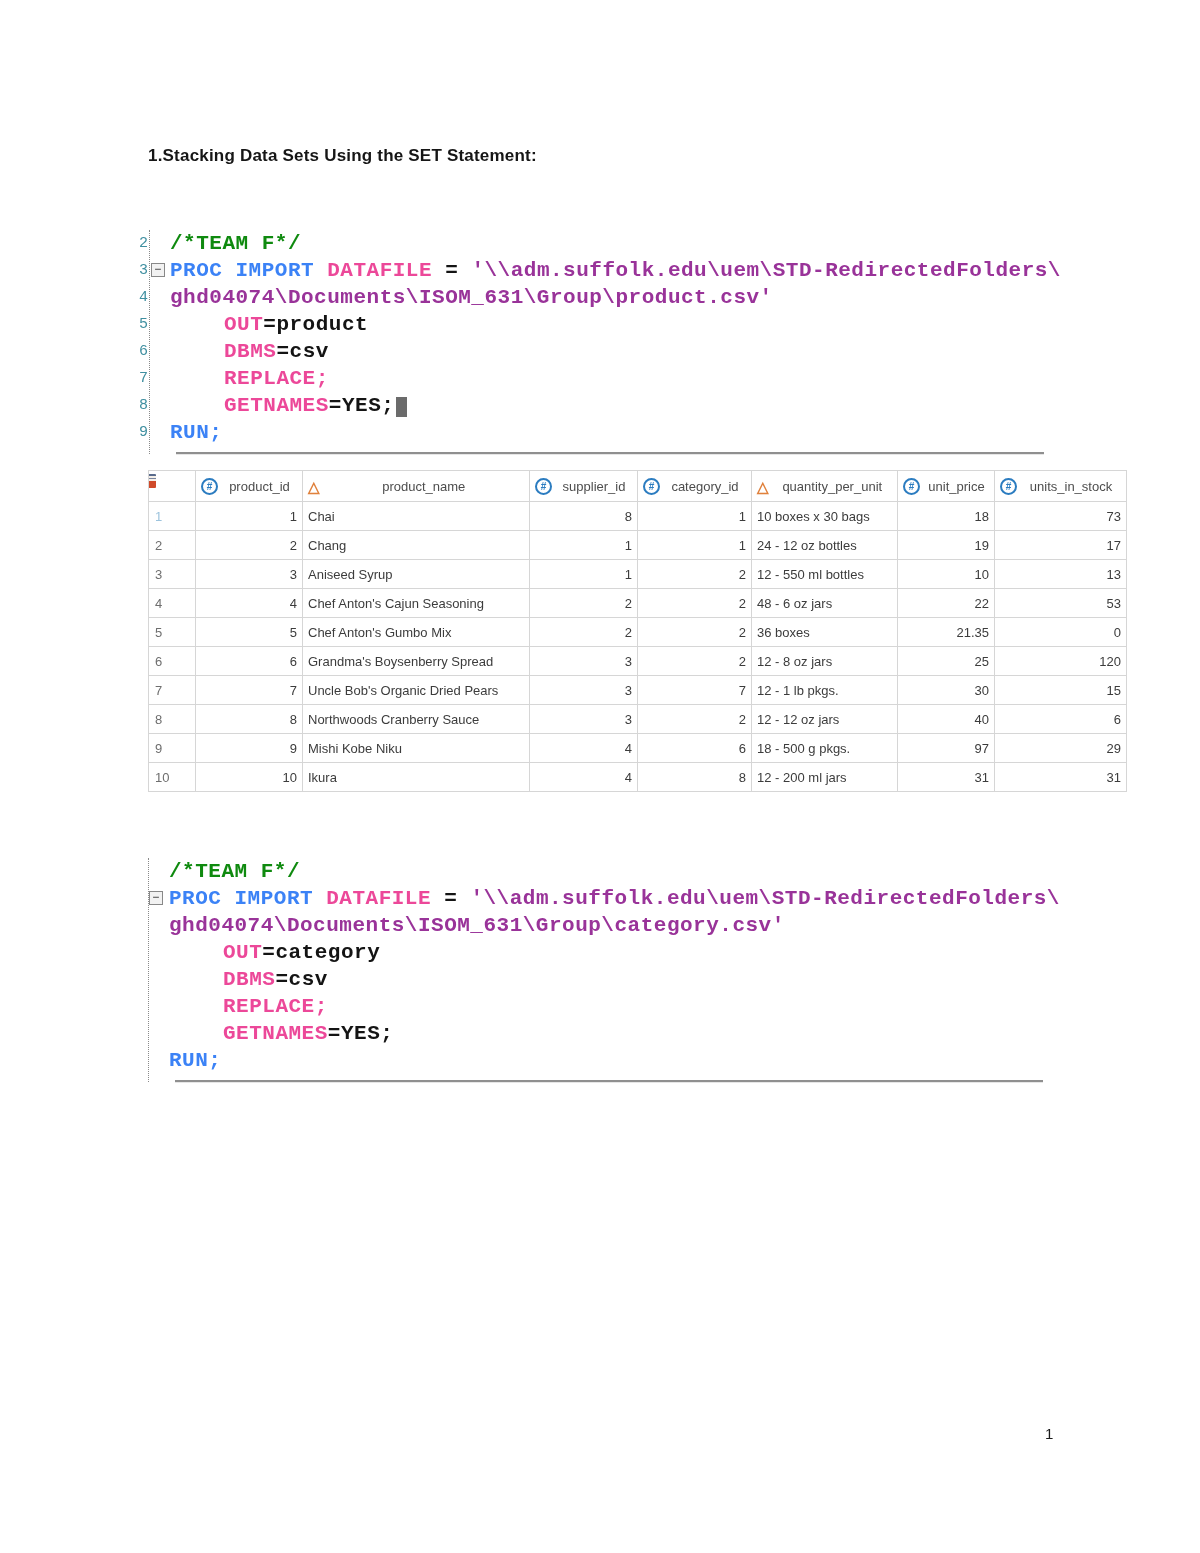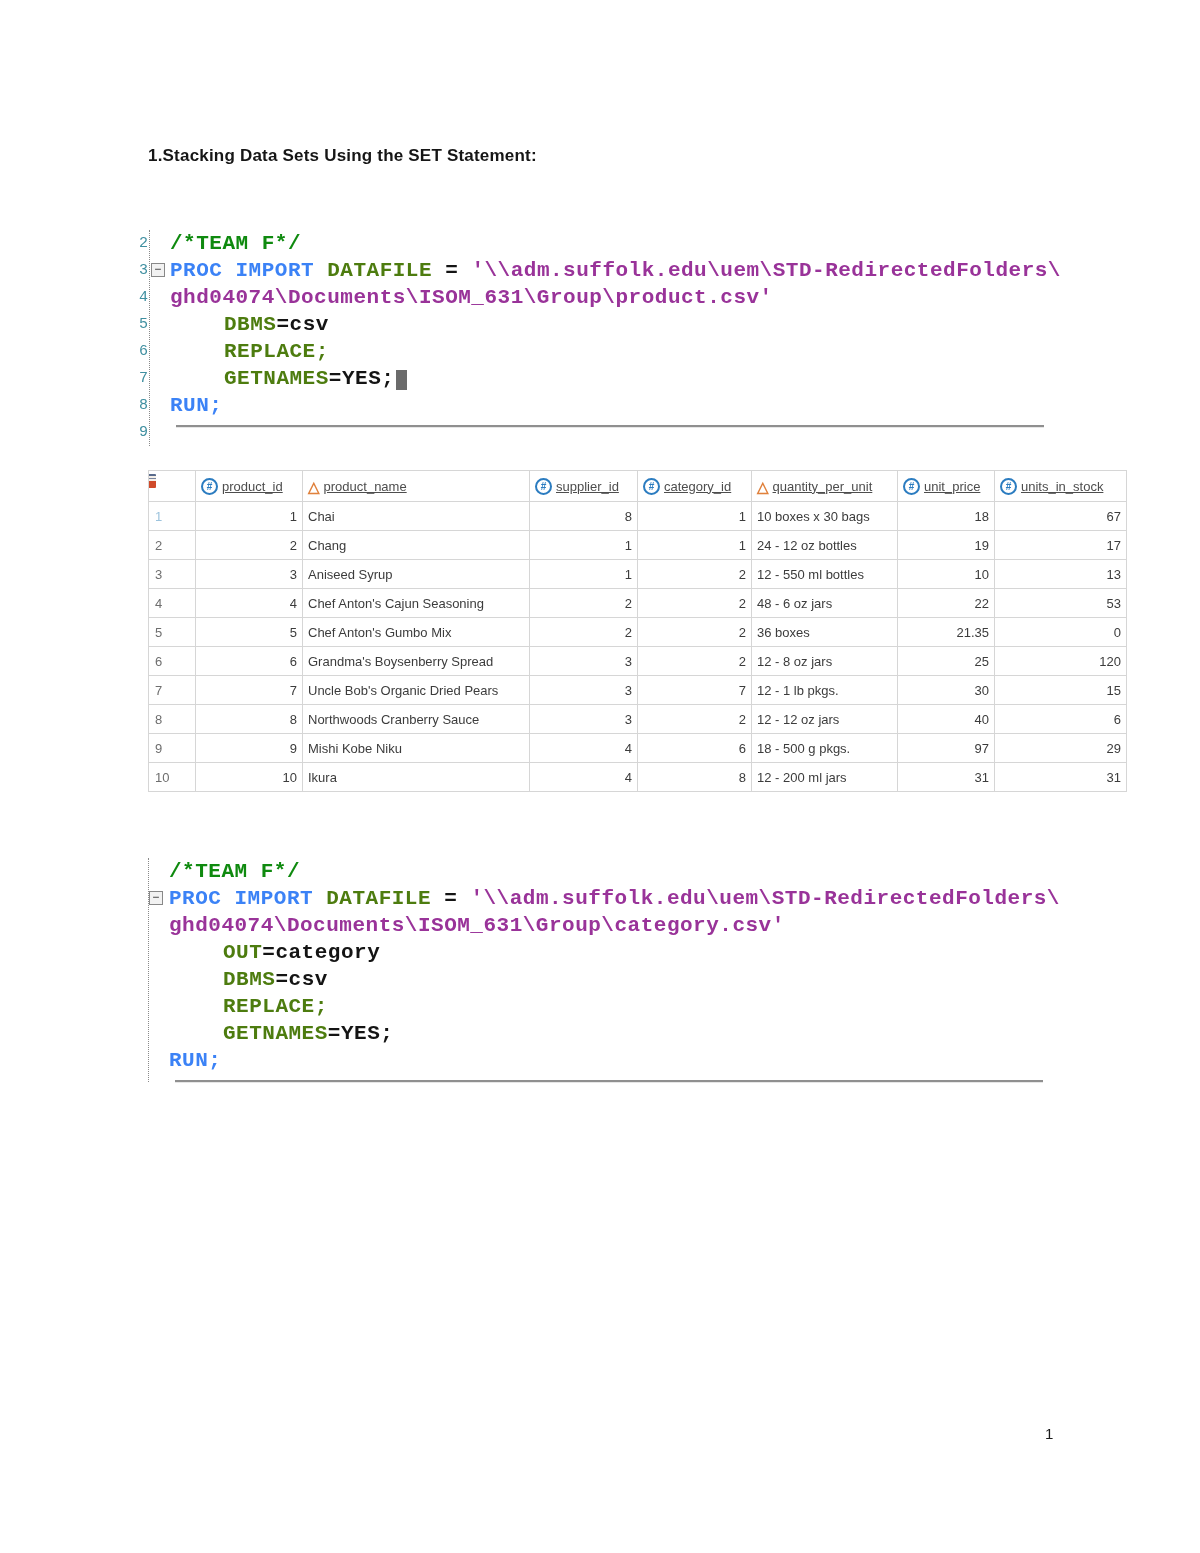--- a/index.html
+++ b/index.html
@@ -25,21 +25,21 @@
   }
   #cb1 .gutter{width:11px;}
   #cb2 .gutter{width:3px;}
   .gnum{height:27px;line-height:27px;display:block;}
   .gnum span{display:inline-block;width:20px;margin-left:-10px;text-align:right;}
   .lines{padding-left:20px;padding-top:0;}
   .cl{height:27px;line-height:27px;white-space:pre;}
   .indent{padding-left:54px;}
   .tk-comment{color:#0f8a0f;}
   .tk-proc{color:#3b82f6;}
-  .tk-kw{color:#4d7c0f;}
+  .tk-kw{color:#ec4899;}
   .tk-str{color:#993399;}
   .tk-plain{color:#141414;}
   .cursor{
     display:inline-block;width:11px;height:20px;background:#6b6b6b;
     vertical-align:text-bottom;margin-left:2px;
   }
   .collapse-box{
     position:absolute;left:13px;top:33px;width:12px;height:12px;
     border:1px solid #888;background:#f2f2f2;color:#333;
     font-size:12px;line-height:10px;text-align:center;font-weight:normal;
@@ -55,21 +55,21 @@
     position:absolute;left:148px;top:470px;
     border-collapse:collapse;table-layout:fixed;
     font-size:13px;color:#3c3c3c;
   }
   .data-table th,.data-table td{
     border:1px solid #d6d6d6;padding:0 5px;height:28px;
     overflow:hidden;white-space:nowrap;
   }
   .data-table thead th{height:30px;font-weight:normal;color:#4d4d4d;}
   .hdr-flex{display:flex;align-items:center;gap:4px;}
-  .hdr-label{flex:1;text-align:left;text-decoration:underline;}
+  .hdr-label{flex:1;text-align:center;}
   .col-icon.numeric{
     display:inline-flex;align-items:center;justify-content:center;
     width:13px;height:13px;min-width:13px;border-radius:50%;
     border:2px solid #2b7cc0;color:#2b7cc0;font-size:10px;font-weight:bold;
   }
   .col-icon.character{
     color:#e0813c;font-size:15px;font-weight:bold;line-height:13px;
   }
   .w-rn{width:36px;}
   .w0{width:96px;}.w1{width:216px;}.w2{width:97px;}.w3{width:103px;}
@@ -105,20 +105,21 @@
       <div class="gnum"><span>6</span></div>
       <div class="gnum"><span>7</span></div>
       <div class="gnum"><span>8</span></div>
       <div class="gnum"><span>9</span></div>
     </div>
   <div class="collapse-box">−</div>
   <div class="lines">
     <div class="cl"><span class="tk-comment">/*TEAM F*/</span></div>
     <div class="cl"><span class="tk-proc">PROC IMPORT </span><span class="tk-kw">DATAFILE</span><span class="tk-plain"> = </span><span class="tk-str">'\\adm.suffolk.edu\uem\STD-RedirectedFolders\</span></div>
     <div class="cl"><span class="tk-str">ghd04074\Documents\ISOM_631\Group\product.csv'</span></div>
+    <div class="cl indent"><span class="tk-kw">OUT</span><span class="tk-plain">=product</span></div>
     <div class="cl indent"><span class="tk-kw">DBMS</span><span class="tk-plain">=csv</span></div>
     <div class="cl indent"><span class="tk-kw">REPLACE;</span></div>
     <div class="cl indent"><span class="tk-kw">GETNAMES</span><span class="tk-plain">=YES;</span><span class="cursor"></span></div>
     <div class="cl"><span class="tk-proc">RUN;</span></div>
     <div class="rule"></div>
   </div>
 </div>
 
 <table class="data-table" id="prod-table">
   <thead>
@@ -172,21 +173,21 @@
   </thead>
   <tbody>
       <tr>
         <td class="rownum">1</td>
         <td class="num">1</td>
         <td class="chr">Chai</td>
         <td class="num">8</td>
         <td class="num">1</td>
         <td class="chr">10 boxes x 30 bags</td>
         <td class="num">18</td>
-        <td class="num">67</td>
+        <td class="num">73</td>
       </tr>
       <tr>
         <td class="rownum">2</td>
         <td class="num">2</td>
         <td class="chr">Chang</td>
         <td class="num">1</td>
         <td class="num">1</td>
         <td class="chr">24 - 12 oz bottles</td>
         <td class="num">19</td>
         <td class="num">17</td>

